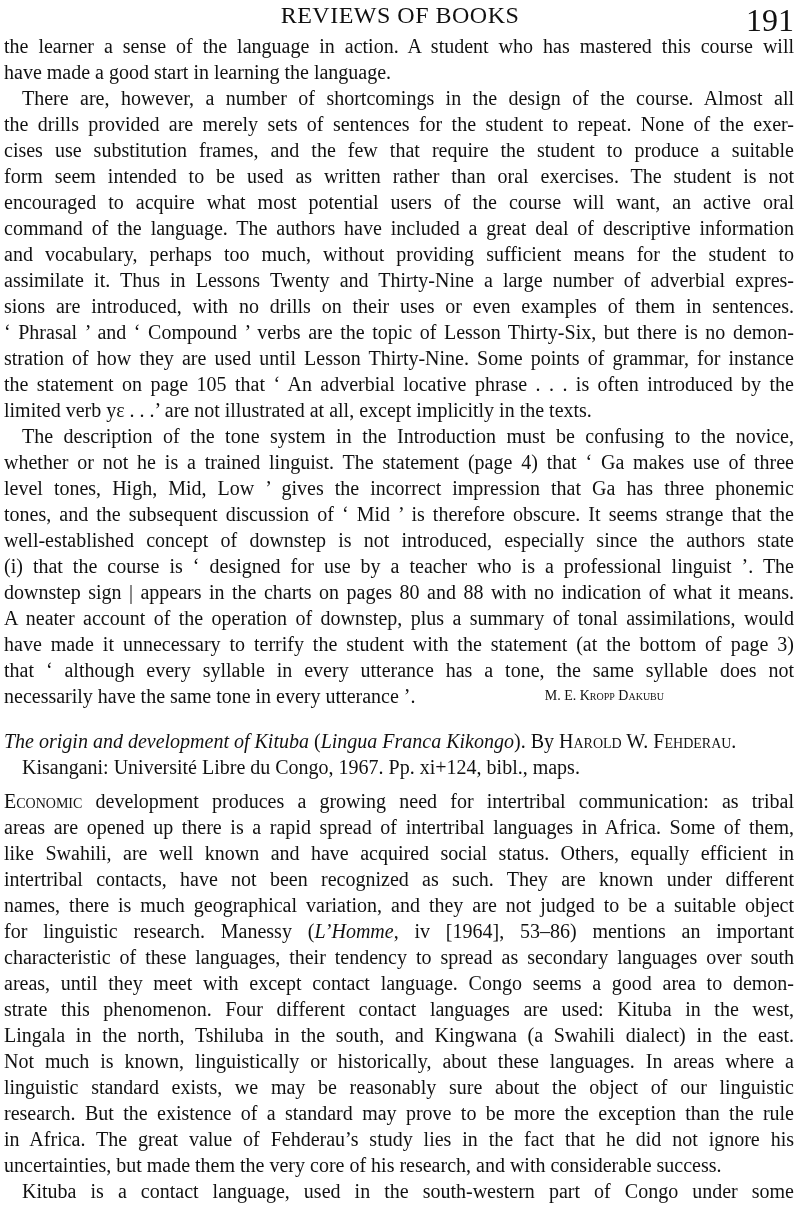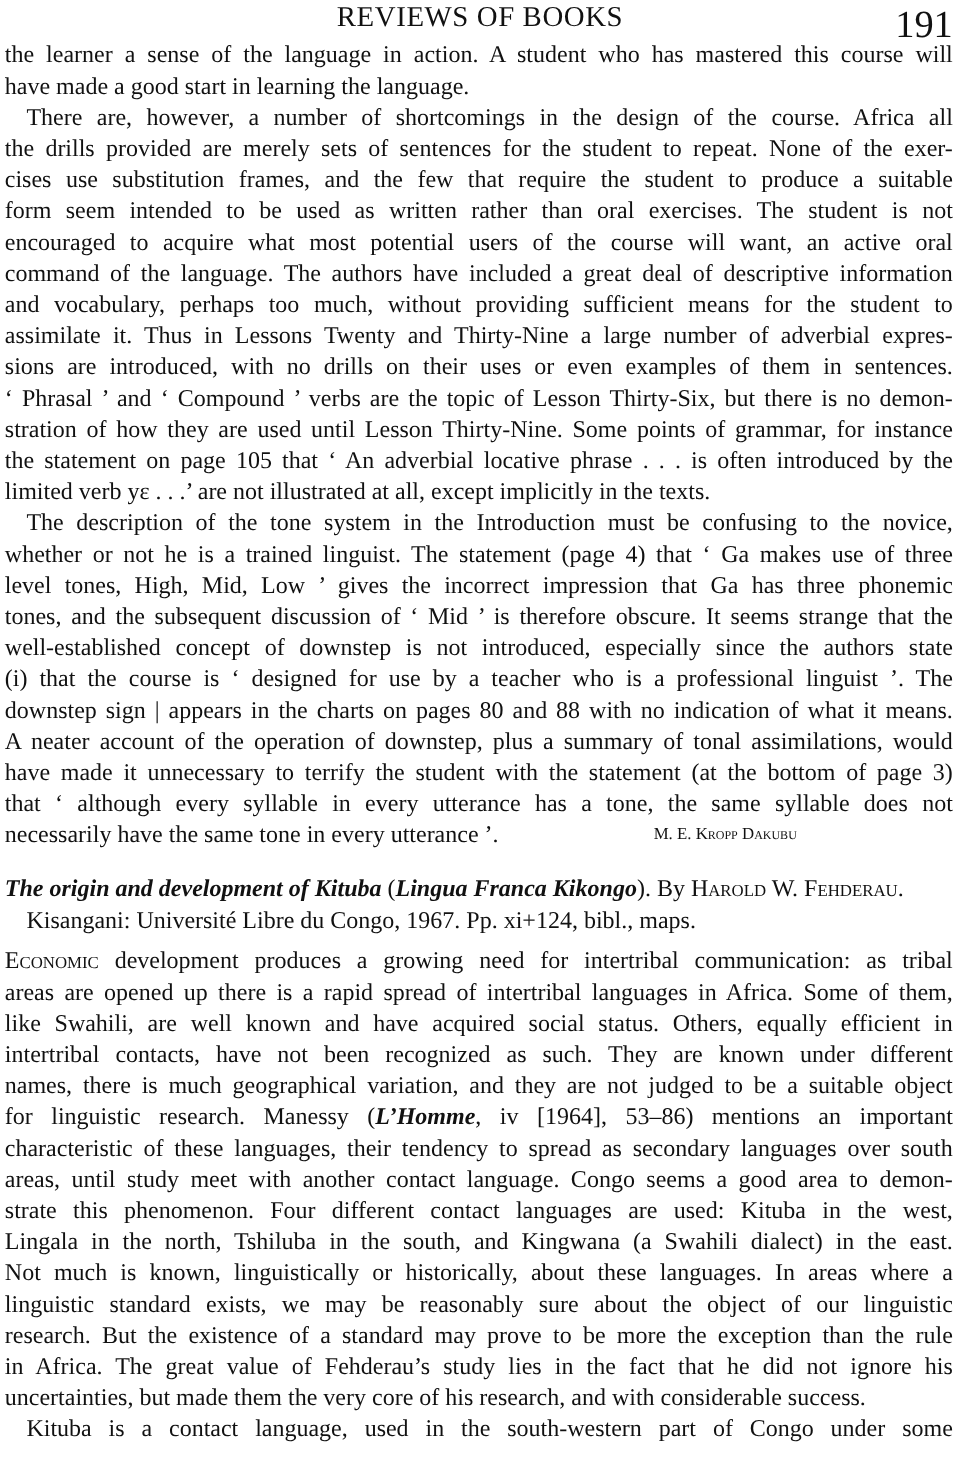--- a/index.html
+++ b/index.html
@@ -10,37 +10,37 @@
   .rh-title { position: absolute; left: 0; width: 800px; text-align: center;
               font-family: "Liberation Serif", serif; font-size: 24px; letter-spacing: 0.5px; top: 0; }
   .rh-page { position: absolute; right: 6px; top: 0; font-family: "Liberation Serif", serif; font-size: 32px; }
   .line { position: absolute; left: 4px; width: 790px; height: 26px;
           font-family: "Liberation Serif", serif; font-size: 20px; line-height: 26px;
           white-space: nowrap; text-align: justify; text-align-last: justify; }
   .line.last { text-align-last: left; }
   .line.indent { left: 22px; width: 772px; }
   .line.hang { left: 22px; width: 772px; }
   .sig { position: absolute; right: 8px; font-variant: small-caps; font-family: "Liberation Serif", serif; font-size: 14px; line-height: 26px; }
-  .it { font-style: italic; font-weight: bold; }
+  .it { font-style: italic; }
   .sc { font-variant: small-caps; }
 </style>
 </head>
 <body>
 
 <div class="page">
 
   <div class="running-head">
     <div class="rh-title">REVIEWS OF BOOKS</div>
     <div class="rh-page">191</div>
   </div>
 
   <div>
     <div class="line" style="top:33px">the learner a sense of the language in action. A student who has mastered this course will</div>
     <div class="line last" style="top:59px">have made a good start in learning the language.</div>
-    <div class="line indent" style="top:85px">There are, however, a number of shortcomings in the design of the course. Africa all</div>
+    <div class="line indent" style="top:85px">There are, however, a number of shortcomings in the design of the course. Almost all</div>
     <div class="line" style="top:111px">the drills provided are merely sets of sentences for the student to repeat. None of the exer-</div>
     <div class="line" style="top:137px">cises use substitution frames, and the few that require the student to produce a suitable</div>
     <div class="line" style="top:163px">form seem intended to be used as written rather than oral exercises. The student is not</div>
     <div class="line" style="top:189px">encouraged to acquire what most potential users of the course will want, an active oral</div>
     <div class="line" style="top:215px">command of the language. The authors have included a great deal of descriptive information</div>
     <div class="line" style="top:241px">and vocabulary, perhaps too much, without providing sufficient means for the student to</div>
     <div class="line" style="top:267px">assimilate it. Thus in Lessons Twenty and Thirty-Nine a large number of adverbial expres-</div>
     <div class="line" style="top:293px">sions are introduced, with no drills on their uses or even examples of them in sentences.</div>
     <div class="line" style="top:319px">‘ Phrasal ’ and ‘ Compound ’ verbs are the topic of Lesson Thirty-Six, but there is no demon-</div>
     <div class="line" style="top:345px">stration of how they are used until Lesson Thirty-Nine. Some points of grammar, for instance</div>
@@ -64,21 +64,21 @@
     <div class="line last" style="top:728px"><span class="it">The origin and development of Kituba</span><span> (</span><span class="it">Lingua Franca Kikongo</span><span>). By </span><span class="sc">Harold W. Fehderau.</span></div>
     <div class="line hang last" style="top:754px">Kisangani: Université Libre du Congo, 1967. Pp. xi+124, bibl., maps.</div>
 
     <div class="line" style="top:788px"><span class="sc">Economic</span><span> development produces a growing need for intertribal communication: as tribal</span></div>
     <div class="line" style="top:814px">areas are opened up there is a rapid spread of intertribal languages in Africa. Some of them,</div>
     <div class="line" style="top:840px">like Swahili, are well known and have acquired social status. Others, equally efficient in</div>
     <div class="line" style="top:866px">intertribal contacts, have not been recognized as such. They are known under different</div>
     <div class="line" style="top:892px">names, there is much geographical variation, and they are not judged to be a suitable object</div>
     <div class="line" style="top:918px"><span>for linguistic research. Manessy (</span><span class="it">L’Homme</span><span>, iv [1964], 53–86) mentions an important</span></div>
     <div class="line" style="top:944px">characteristic of these languages, their tendency to spread as secondary languages over south</div>
-    <div class="line" style="top:970px">areas, until study meet with another contact language. Congo seems a good area to demon-</div>
+    <div class="line" style="top:970px">areas, until they meet with except contact language. Congo seems a good area to demon-</div>
     <div class="line" style="top:996px">strate this phenomenon. Four different contact languages are used: Kituba in the west,</div>
     <div class="line" style="top:1022px">Lingala in the north, Tshiluba in the south, and Kingwana (a Swahili dialect) in the east.</div>
     <div class="line" style="top:1048px">Not much is known, linguistically or historically, about these languages. In areas where a</div>
     <div class="line" style="top:1074px">linguistic standard exists, we may be reasonably sure about the object of our linguistic</div>
     <div class="line" style="top:1100px">research. But the existence of a standard may prove to be more the exception than the rule</div>
     <div class="line" style="top:1126px">in Africa. The great value of Fehderau’s study lies in the fact that he did not ignore his</div>
     <div class="line last" style="top:1152px">uncertainties, but made them the very core of his research, and with considerable success.</div>
     <div class="line indent" style="top:1178px">Kituba is a contact language, used in the south-western part of Congo under some</div>
   </div>
 </div>

